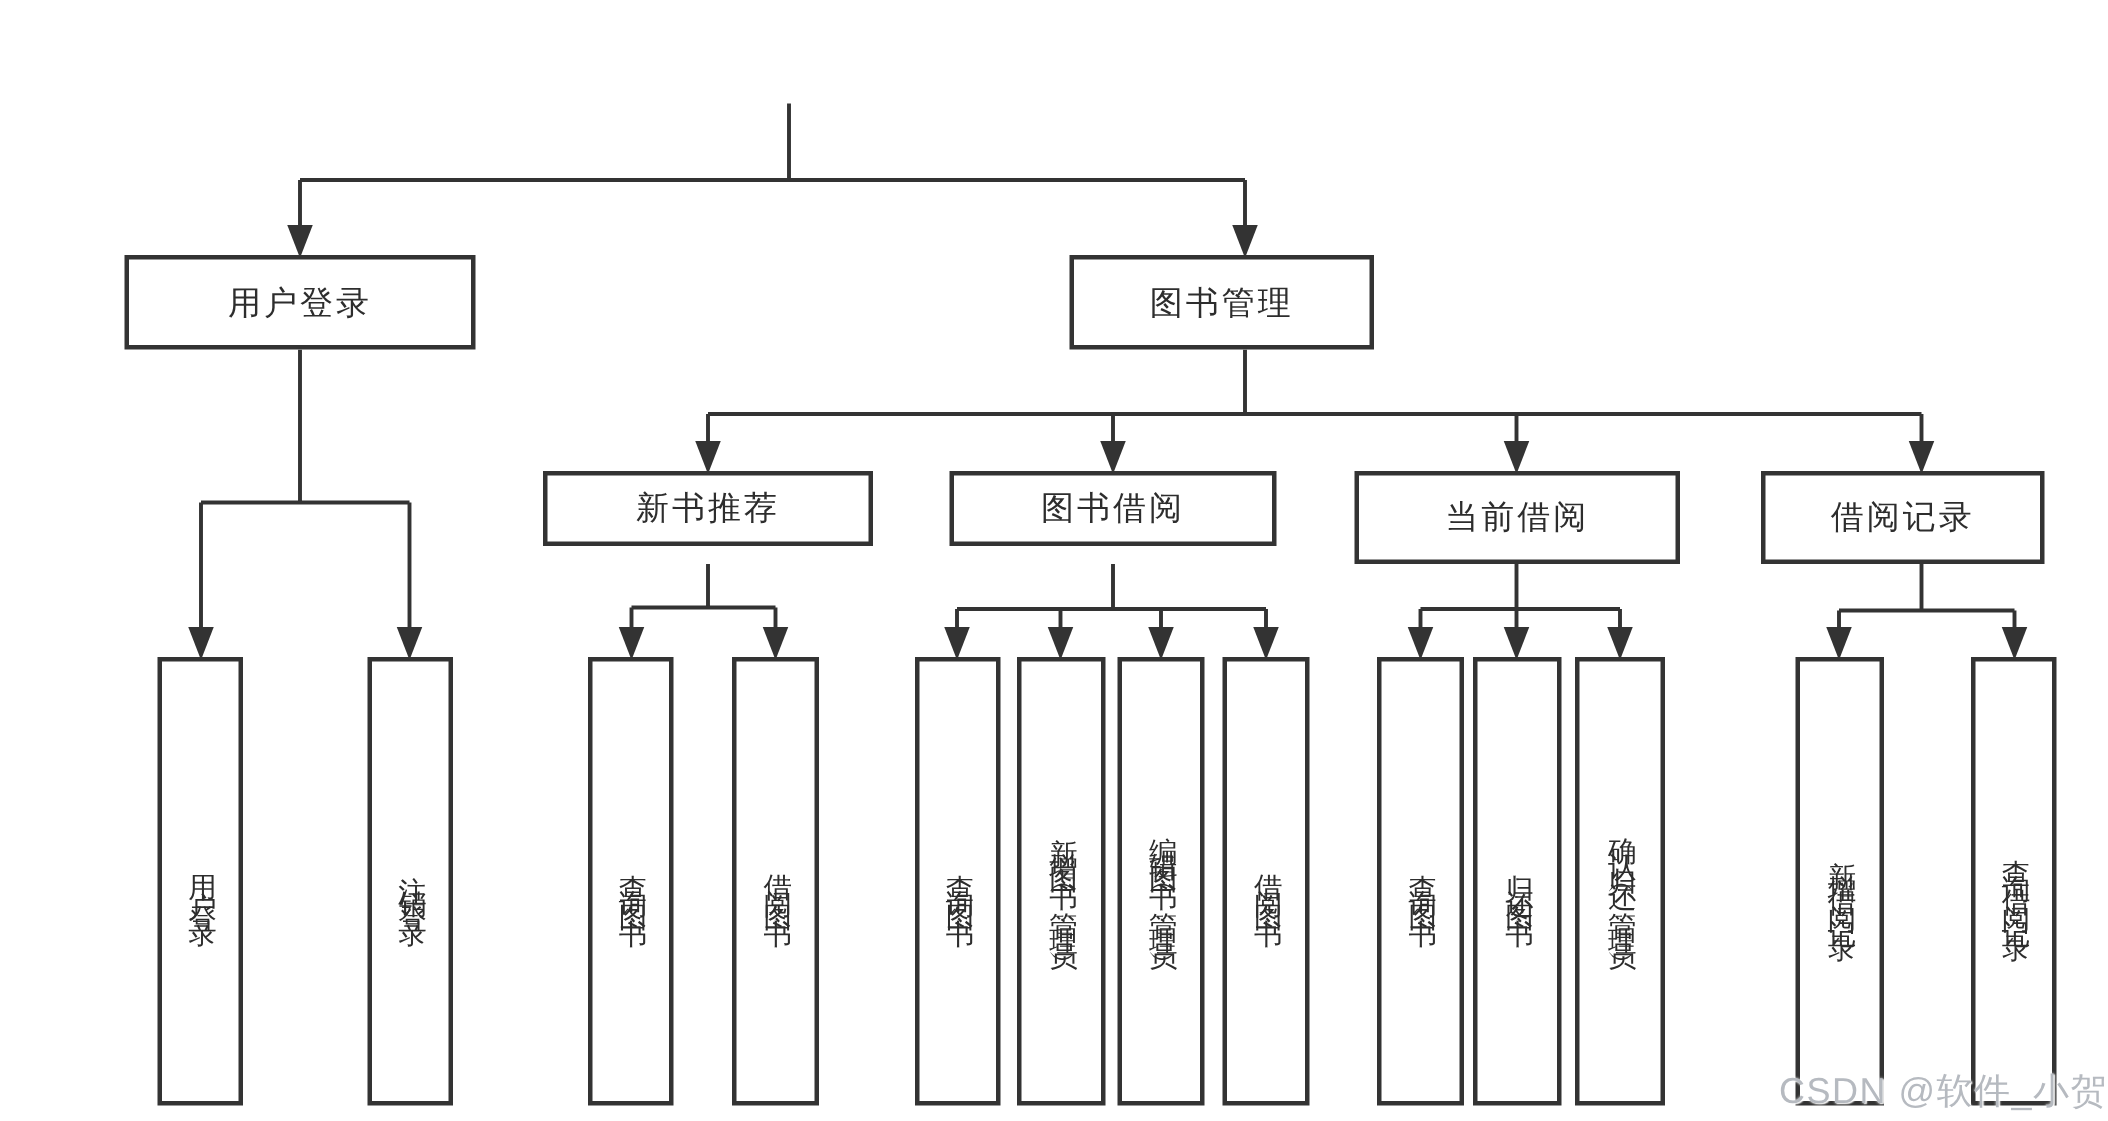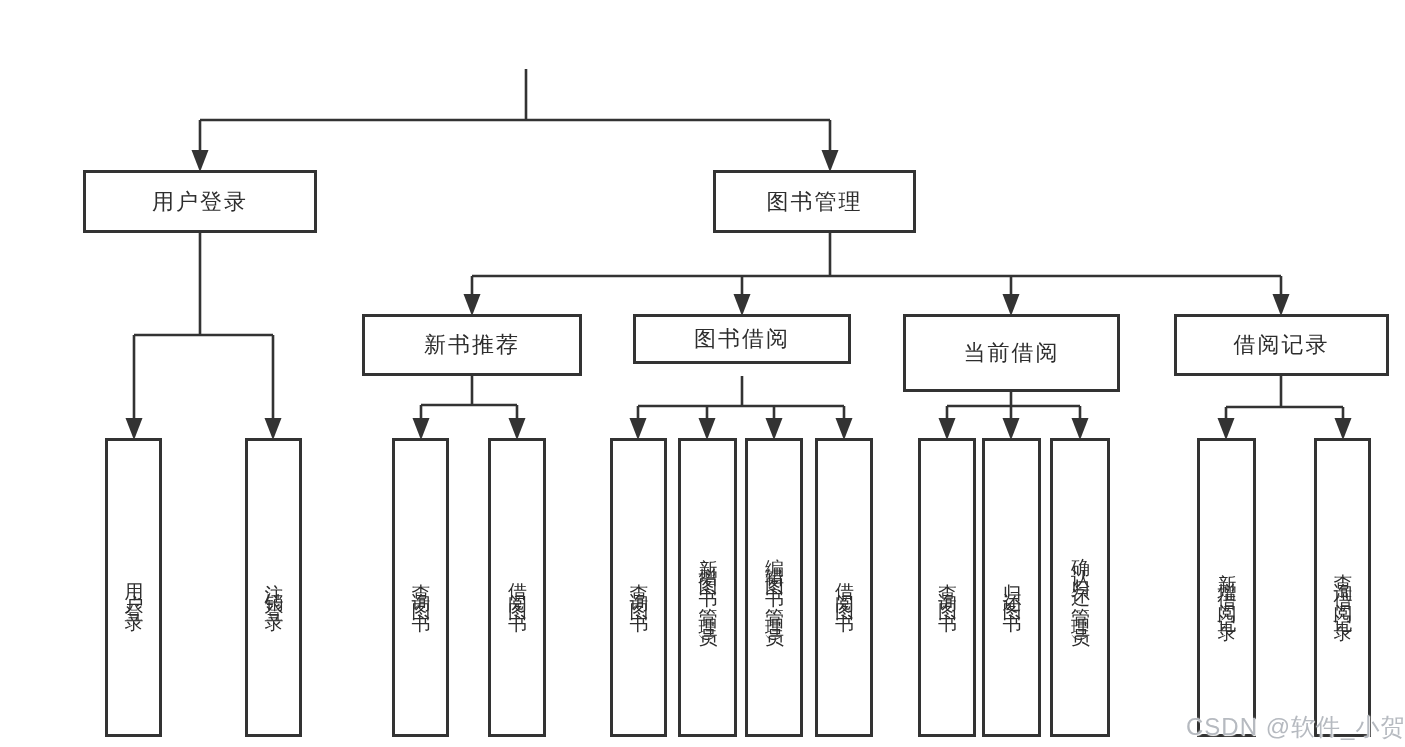--- a/index.html
+++ b/index.html
@@ -13,24 +13,24 @@
   }
   .hlabel{font-size:22px;letter-spacing:2px;white-space:nowrap;}
   .leaf .vlabel{
     writing-mode:vertical-rl;text-orientation:mixed;
     font-size:19px;letter-spacing:10px;line-height:1.1;white-space:nowrap;
   }
   
   .n-root{left:24px;top:13px;width:1004px;height:56px;}
   .n-l1a{left:83px;top:170px;width:234px;height:63px;}
   .n-l1b{left:713px;top:170px;width:203px;height:63px;}
-  .n-l2a{left:362px;top:314px;width:220px;height:62px;}
+  .n-l2a{left:362px;top:314px;width:220px;height:50px;}
   .n-l2b{left:633px;top:314px;width:218px;height:50px;}
-  .n-l2c{left:903px;top:314px;width:217px;height:78px;}
-  .n-l2d{left:1174px;top:314px;width:215px;height:62px;}
+  .n-l2c{left:903px;top:314px;width:217px;height:62px;}
+  .n-l2d{left:1174px;top:314px;width:189px;height:62px;}
   .leaf{top:438px;height:299px;}
   .f0{left:105px;width:57px;}
   .f1{left:245px;width:57px;}
   .f2{left:392px;width:57px;}
   .f3{left:488px;width:58px;}
   .f4{left:610px;width:57px;}
   .f5{left:678px;width:59px;}
   .f6{left:745px;width:58px;}
   .f7{left:815px;width:58px;}
   .f8{left:918px;width:58px;}

